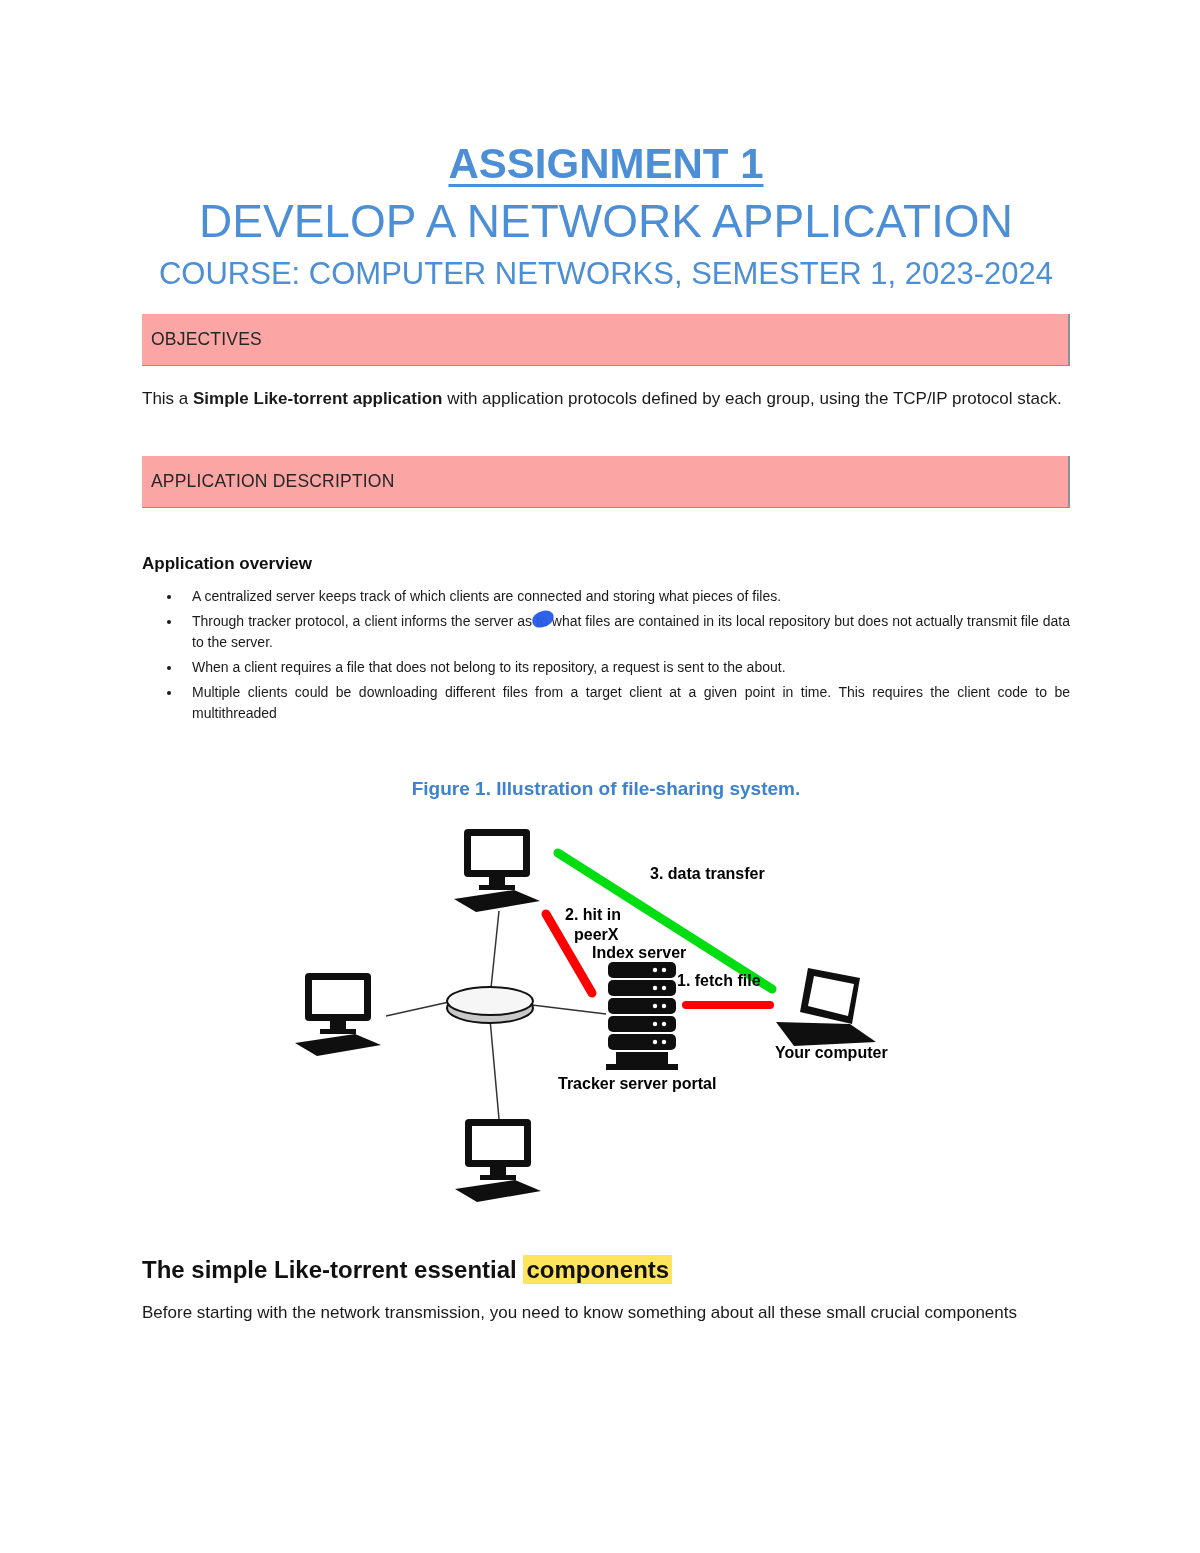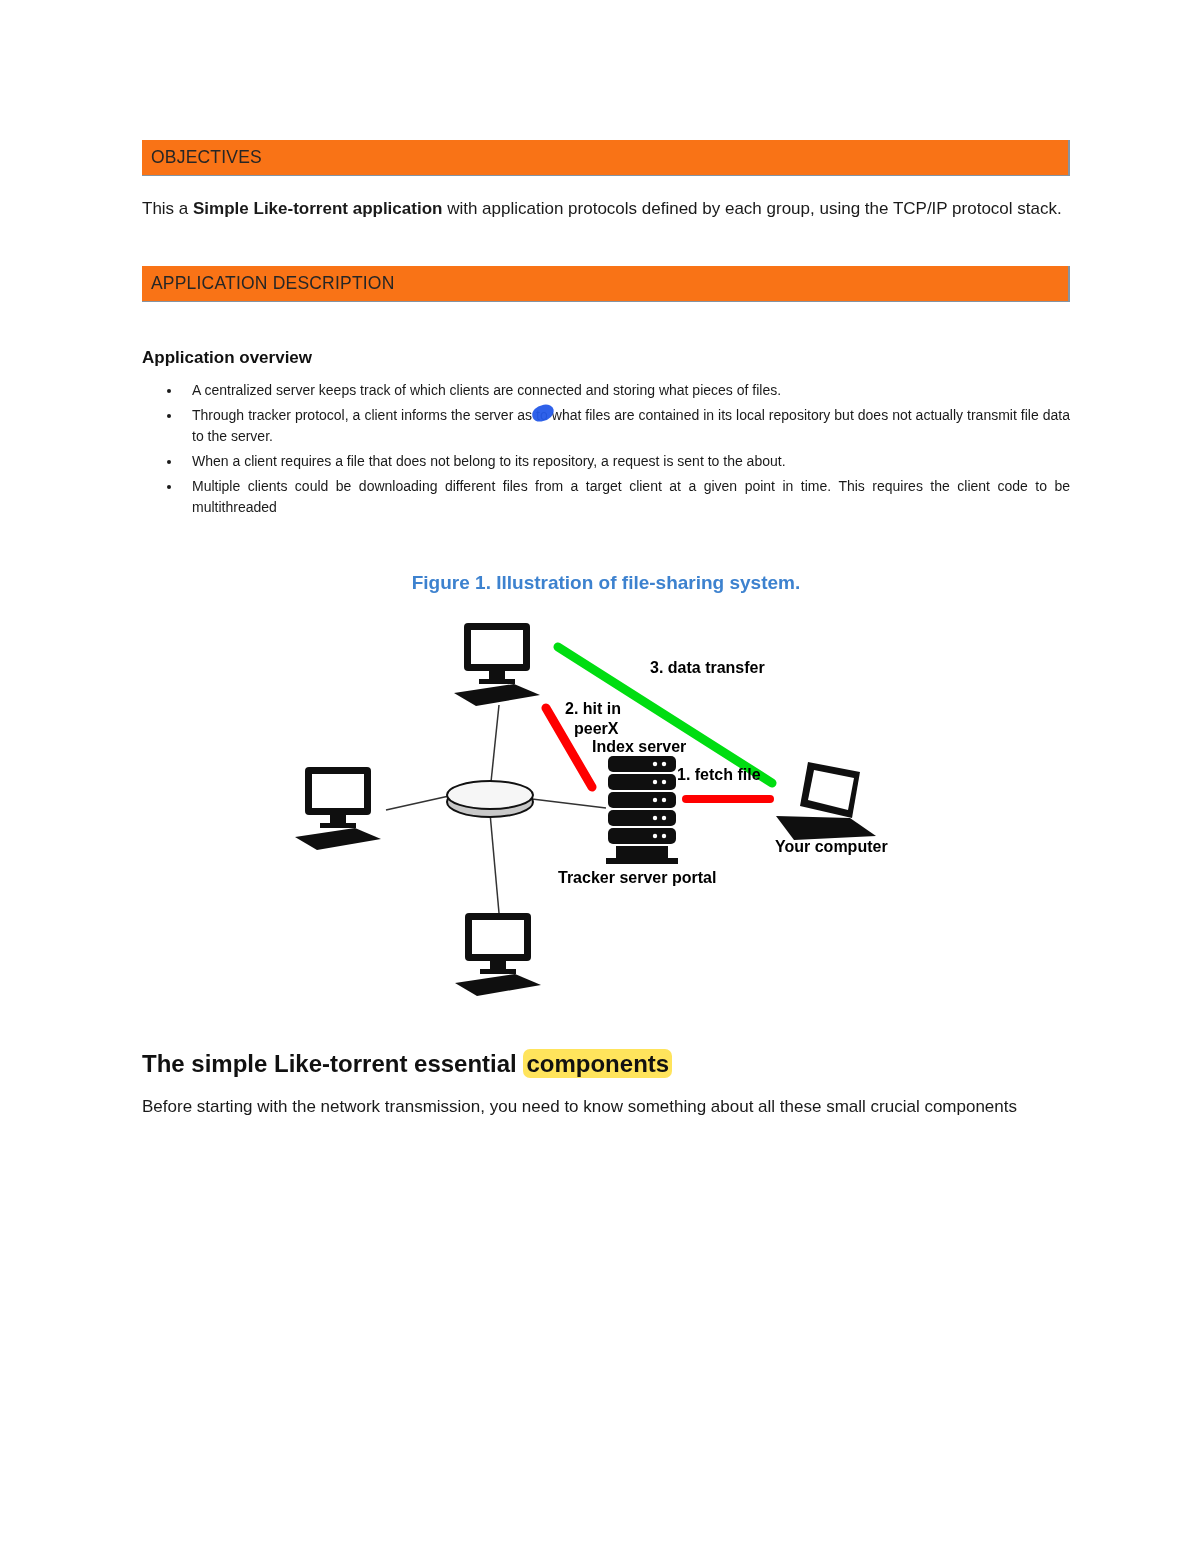--- a/index.html
+++ b/index.html
@@ -9,21 +9,21 @@
     margin:0 auto;box-sizing:border-box;padding:140px 130px 0 142px;
   }
   .doc-header{text-align:center;}
   .title{
     margin:0 0 6px 0;font-size:42px;font-weight:bold;color:#4d8fd6;
     text-decoration:underline;text-underline-offset:6px;text-decoration-thickness:3px;
   }
   .subtitle{font-size:46px;color:#4d8fd6;line-height:1.2;margin:2px 0 6px 0;}
   .course{font-size:31px;color:#4d8fd6;line-height:1.2;margin-bottom:22px;}
   .section-bar{
-    background:#f97316;height:36px;display:flex;align-items:center;
+    background:#fca5a5;height:52px;display:flex;align-items:center;
     padding-left:9px;font-size:17.5px;color:#262626;letter-spacing:.2px;
     border-right:2px solid #8494a3;border-bottom:1px solid #8494a3;
     box-sizing:border-box;
   }
   .second-bar{margin-top:44px;}
   .body-text{
     font-size:17px;line-height:1.52;text-align:justify;margin:20px 0 0 0;
   }
   .overview-heading{
     font-size:17px;font-weight:bold;color:#111;margin:46px 0 12px 0;
@@ -35,28 +35,33 @@
     position:absolute;left:-4px;top:0px;width:22px;height:16px;
     background:#2458e8;border-radius:58% 42% 62% 38%;transform:rotate(-10deg);
     opacity:.95;z-index:2;
   }
   .figure-caption{
     margin-top:54px;text-align:center;font-size:19px;font-weight:bold;color:#3d82cf;
   }
   .figure-wrap{margin-top:16px;margin-left:8px;}
   .fig-label{font-family:"Liberation Sans",sans-serif;font-size:16px;font-weight:bold;fill:#000;}
   .components-heading{font-size:24px;font-weight:bold;color:#111;margin:36px 0 10px 0;}
-  .highlight{background:#ffe45c;padding:1px 3px;border-radius:7px;}
+  .highlight{background:#ffe45c;padding:1px 3px;}
   .components-body{margin-top:16px;}
 </style>
 </head>
 <body>
 
 <div class="page">
 
+  <header class="doc-header">
+    <h1 class="title">ASSIGNMENT 1</h1>
+    <div class="subtitle">DEVELOP A NETWORK APPLICATION</div>
+    <div class="course">COURSE: COMPUTER NETWORKS, SEMESTER 1, 2023-2024</div>
+  </header>
 
   <div class="section-bar">
     <span>OBJECTIVES</span>
   </div>
 
   <p class="body-text"><span>This a </span><strong>Simple Like-torrent application</strong><span> with application protocols defined by each group, using the TCP/IP protocol stack.</span></p>
 
   <div class="section-bar second-bar">
     <span>APPLICATION DESCRIPTION</span>
   </div>

